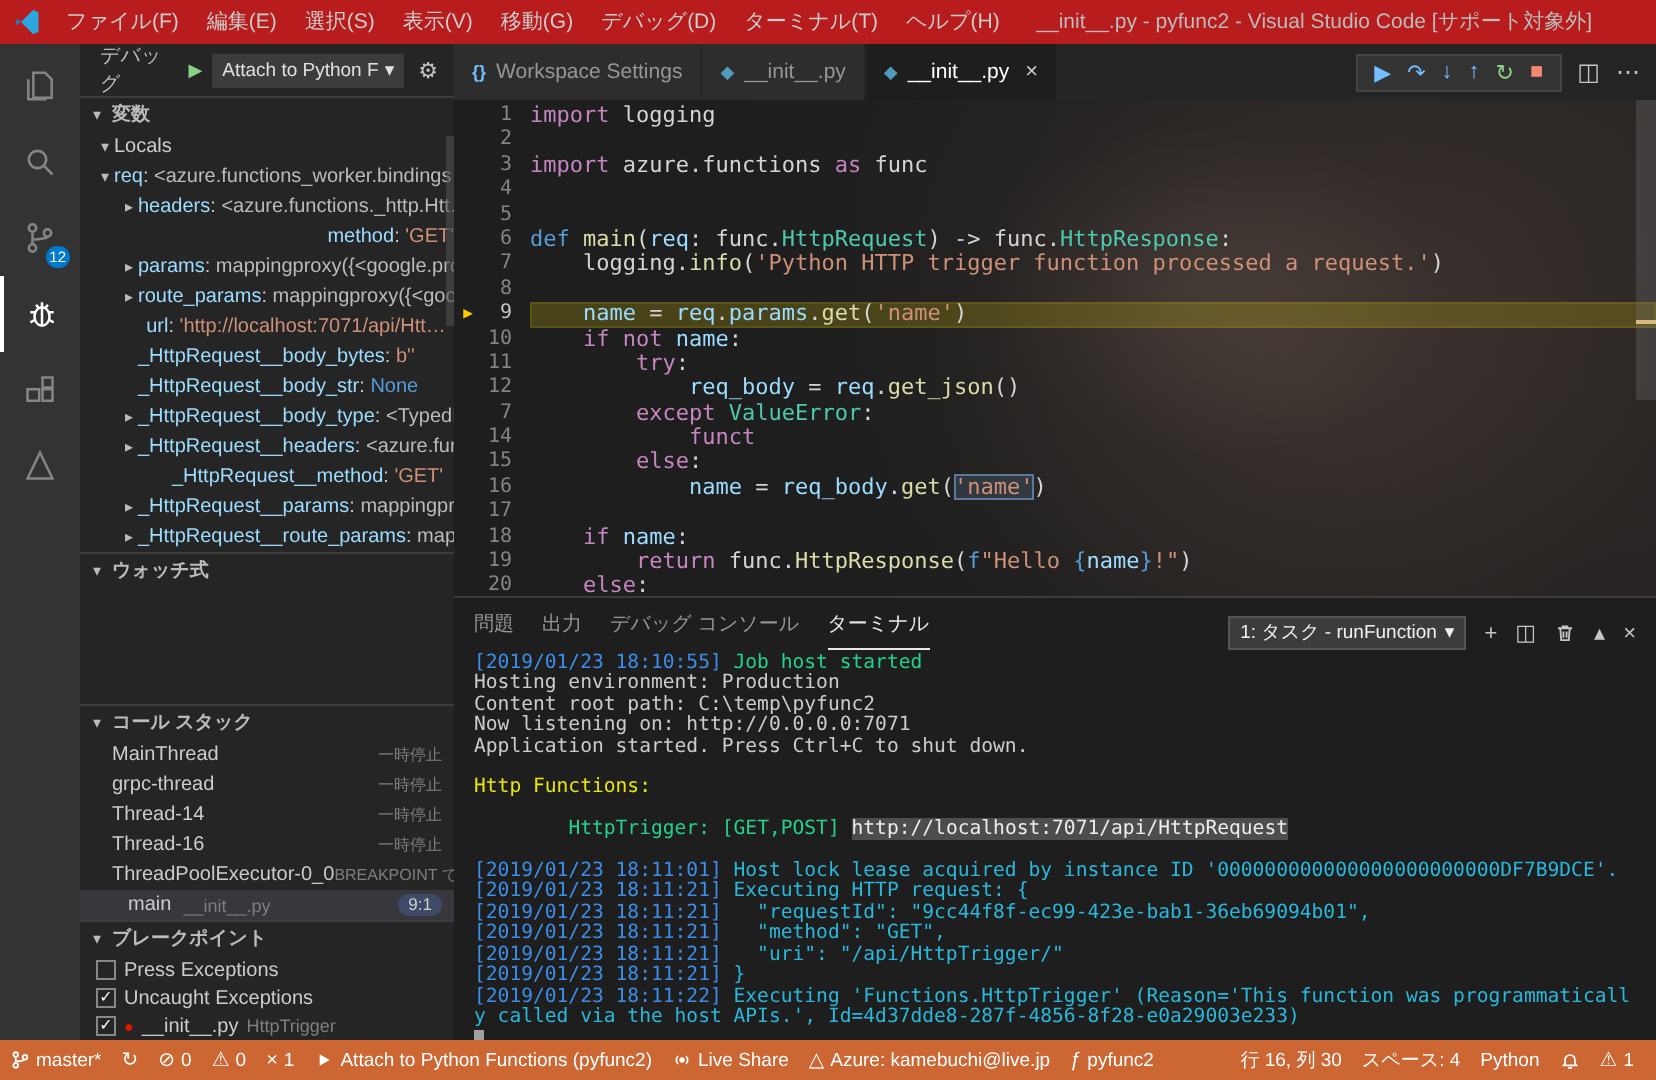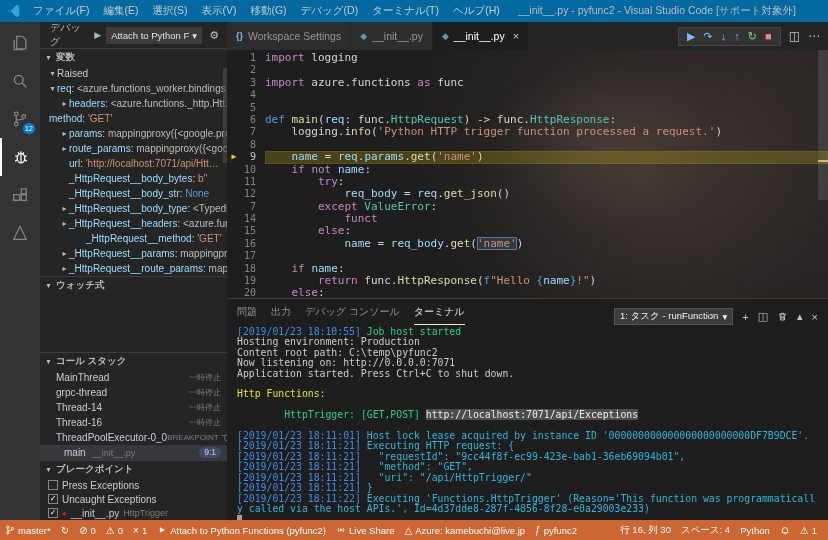--- a/index.html
+++ b/index.html
@@ -1,19 +1,19 @@
 <!DOCTYPE html>
 <html><head>
 <meta charset="utf-8">
 <style>
 *{margin:0;padding:0;box-sizing:border-box}
 html,body{width:828px;height:540px;overflow:hidden}
 body{font-family:"Liberation Sans","DejaVu Sans",sans-serif;background:#1E1E1E;color:#CCC;font-size:11px}
 .window{width:828px;height:540px;display:flex;flex-direction:column;background:#1E1E1E}
-.titlebar{height:22px;flex:none;background:#0369a1;display:flex;align-items:center;padding:0 6px;color:#CCC}
+.titlebar{height:22px;flex:none;background:#b91c1c;display:flex;align-items:center;padding:0 6px;color:#CCC}
 .app-icon{width:16px;height:16px;margin-right:4px;display:flex;align-items:center;justify-content:center}
 .menubar{display:flex;height:100%}
 .menu-item{padding:0 7px;display:flex;align-items:center;font-size:10.5px;cursor:default}
 .title-text{margin-left:auto;padding-right:26px;font-size:10.5px;color:#BBB;white-space:nowrap;overflow:hidden}
 .main{flex:1;display:flex;min-height:0}
 .activitybar{width:40px;flex:none;background:#333;display:flex;flex-direction:column;align-items:center;padding-top:2px}
 .ab-item{width:40px;height:38px;display:flex;align-items:center;justify-content:center;position:relative;color:#858585;cursor:pointer}
 .ab-item.active{color:#FFF;border-left:2px solid #FFF}
 .ab-item svg{width:20px;height:20px}
 .ab-badge{position:absolute;right:5px;bottom:4px;background:#007ACC;color:#FFF;font-size:7.5px;line-height:11px;min-width:12px;text-align:center;border-radius:6px;padding:0 2px}
@@ -189,54 +189,54 @@
         <span class="gear">⚙</span>
       </div>
 
       <div class="section sec-vars">
         <div class="section-title">
           <span class="tw">▾</span>
           <span>変数</span>
         </div>
         <div class="scope-row">
           <span class="tw">▾</span>
-          <span>Raised</span>
+          <span>Locals</span>
         </div>
         <div id="varRows">
             <div class="var-row" style="padding-left: 8px;">
               <span class="tw">▾</span>
               <span class="var-name">req</span>
               <span class="var-colon">:&nbsp;</span>
               <span class="var-val">&lt;azure.functions_worker.bindings…</span>
             </div>
             <div class="var-row" style="padding-left: 20px;">
               <span class="tw">▸</span>
               <span class="var-name">headers</span>
               <span class="var-colon">:&nbsp;</span>
               <span class="var-val">&lt;azure.functions._http.Htt…</span>
             </div>
-            <div class="var-row" style="">
+            <div class="var-row" style=" justify-content: flex-end;">
               <span class="tw">&nbsp;</span>
               <span class="var-name">method</span>
               <span class="var-colon">:&nbsp;</span>
               <span class="var-val val-s">'GET'</span>
             </div>
             <div class="var-row" style="padding-left: 20px;">
               <span class="tw">▸</span>
               <span class="var-name">params</span>
               <span class="var-colon">:&nbsp;</span>
               <span class="var-val">mappingproxy({&lt;google.protob…</span>
             </div>
             <div class="var-row" style="padding-left: 20px;">
               <span class="tw">▸</span>
               <span class="var-name">route_params</span>
               <span class="var-colon">:&nbsp;</span>
               <span class="var-val">mappingproxy({&lt;google…</span>
             </div>
-            <div class="var-row" style="padding-left: 20px;">
+            <div class="var-row" style="padding-left: 20px; justify-content: center;">
               <span class="tw">&nbsp;</span>
               <span class="var-name">url</span>
               <span class="var-colon">:&nbsp;</span>
               <span class="var-val val-s">'http://localhost:7071/api/Htt…</span>
             </div>
             <div class="var-row" style="padding-left: 20px;">
               <span class="tw">&nbsp;</span>
               <span class="var-name">_HttpRequest__body_bytes</span>
               <span class="var-colon">:&nbsp;</span>
               <span class="var-val val-s">b''</span>
@@ -437,21 +437,21 @@
         </div>
         <div class="terminal" id="terminal">
             <div class="term-line"><span class="t-ts">[2019/01/23 18:10:55] </span><span class="t-g">Job host started</span></div>
             <div class="term-line"><span class="t-w">Hosting environment: Production</span></div>
             <div class="term-line"><span class="t-w">Content root path: C:\temp\pyfunc2</span></div>
             <div class="term-line"><span class="t-w">Now listening on: http://0.0.0.0:7071</span></div>
             <div class="term-line"><span class="t-w">Application started. Press Ctrl+C to shut down.</span></div>
             <div class="term-line">&nbsp;</div>
             <div class="term-line"><span class="t-y">Http Functions:</span></div>
             <div class="term-line">&nbsp;</div>
-            <div class="term-line"><span class="t-w">        </span><span class="t-g">HttpTrigger:</span><span class="t-w"> </span><span class="t-g">[GET,POST]</span><span class="t-w"> </span><span class="t-hl">http://localhost:7071/api/Exceptions</span></div>
+            <div class="term-line"><span class="t-w">        </span><span class="t-g">HttpTrigger:</span><span class="t-w"> </span><span class="t-g">[GET,POST]</span><span class="t-w"> </span><span class="t-hl">http://localhost:7071/api/HttpRequest</span></div>
             <div class="term-line">&nbsp;</div>
             <div class="term-line"><span class="t-ts">[2019/01/23 18:11:01] </span><span class="t-cy">Host lock lease acquired by instance ID '000000000000000000000000DF7B9DCE'.</span></div>
             <div class="term-line"><span class="t-ts">[2019/01/23 18:11:21] </span><span class="t-cy">Executing HTTP request: {</span></div>
             <div class="term-line"><span class="t-ts">[2019/01/23 18:11:21] </span><span class="t-cy">  "requestId": "9cc44f8f-ec99-423e-bab1-36eb69094b01",</span></div>
             <div class="term-line"><span class="t-ts">[2019/01/23 18:11:21] </span><span class="t-cy">  "method": "GET",</span></div>
             <div class="term-line"><span class="t-ts">[2019/01/23 18:11:21] </span><span class="t-cy">  "uri": "/api/HttpTrigger/"</span></div>
             <div class="term-line"><span class="t-ts">[2019/01/23 18:11:21] </span><span class="t-cy">}</span></div>
             <div class="term-line"><span class="t-ts">[2019/01/23 18:11:22] </span><span class="t-cy">Executing 'Functions.HttpTrigger' (Reason='This function was programmatically called via the host APIs.', Id=4d37dde8-287f-4856-8f28-e0a29003e233)</span></div>
             <div class="term-line"><span class="t-cursor"></span></div>
           </div>

